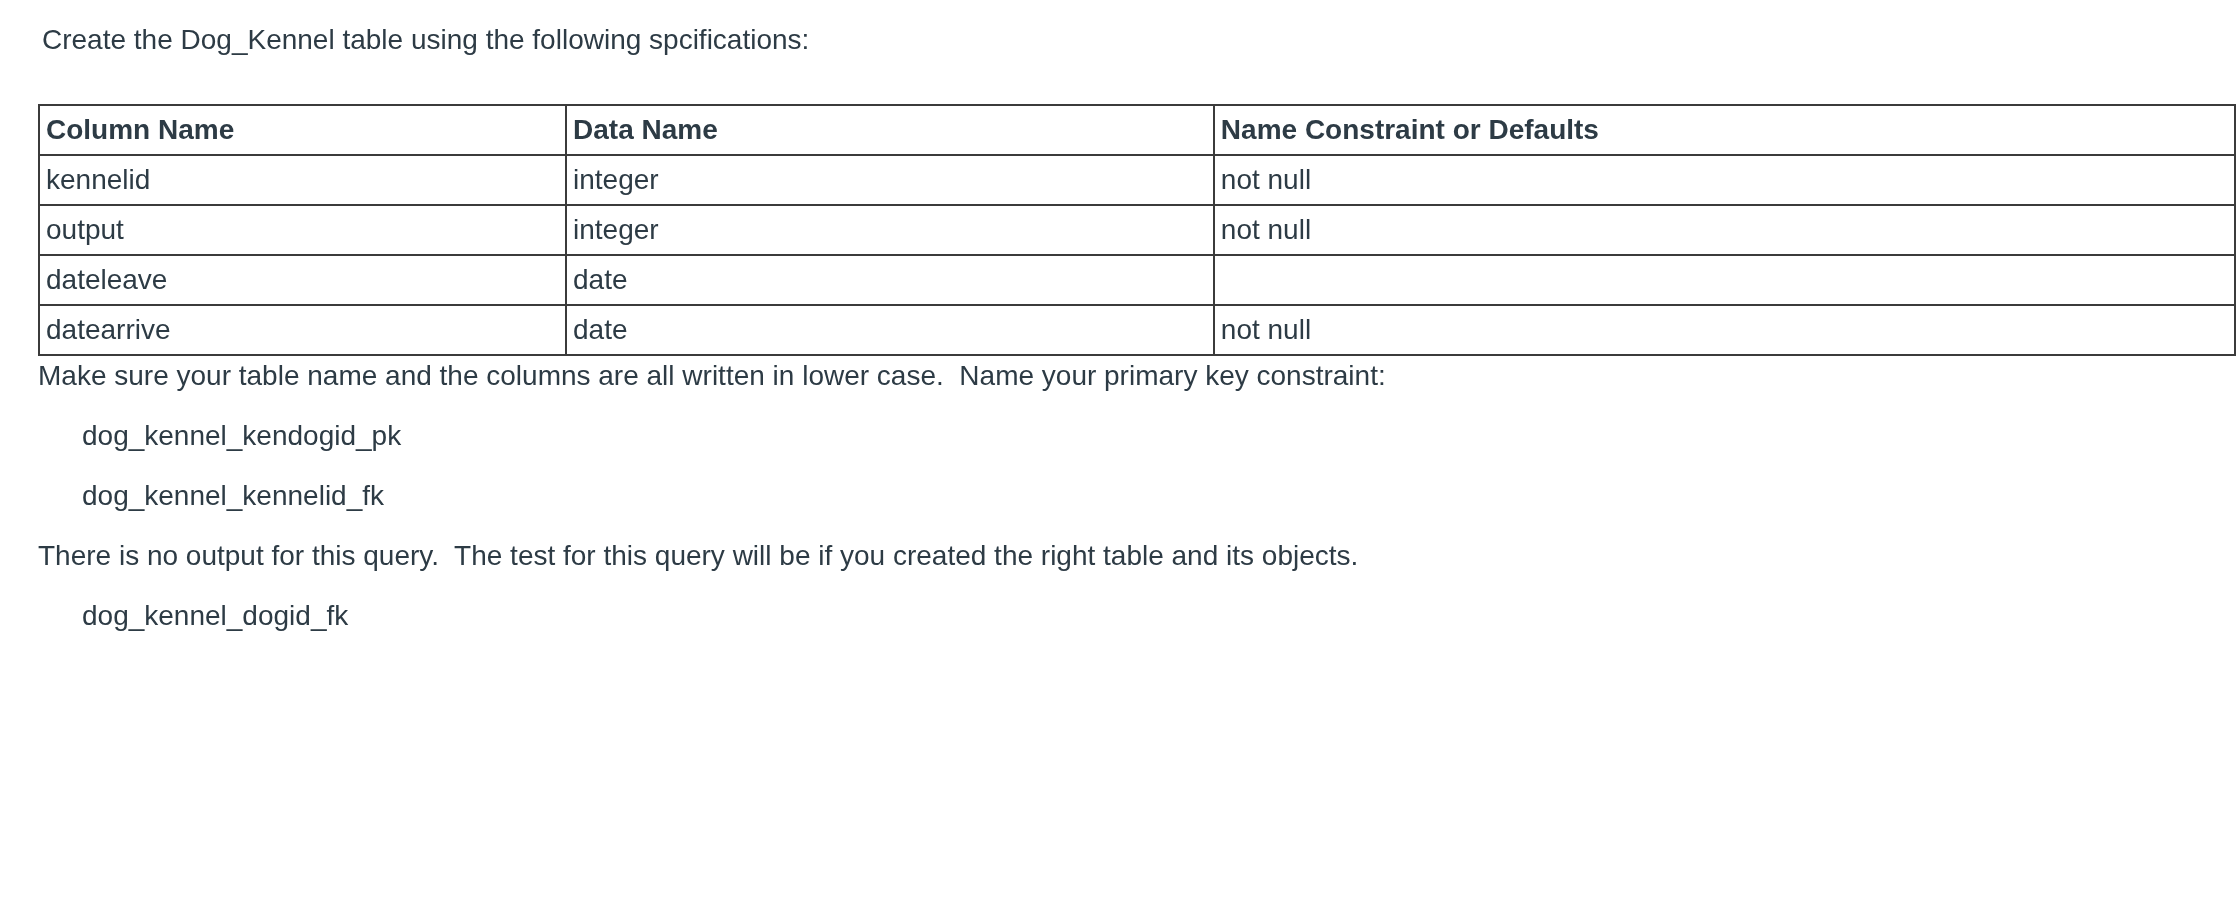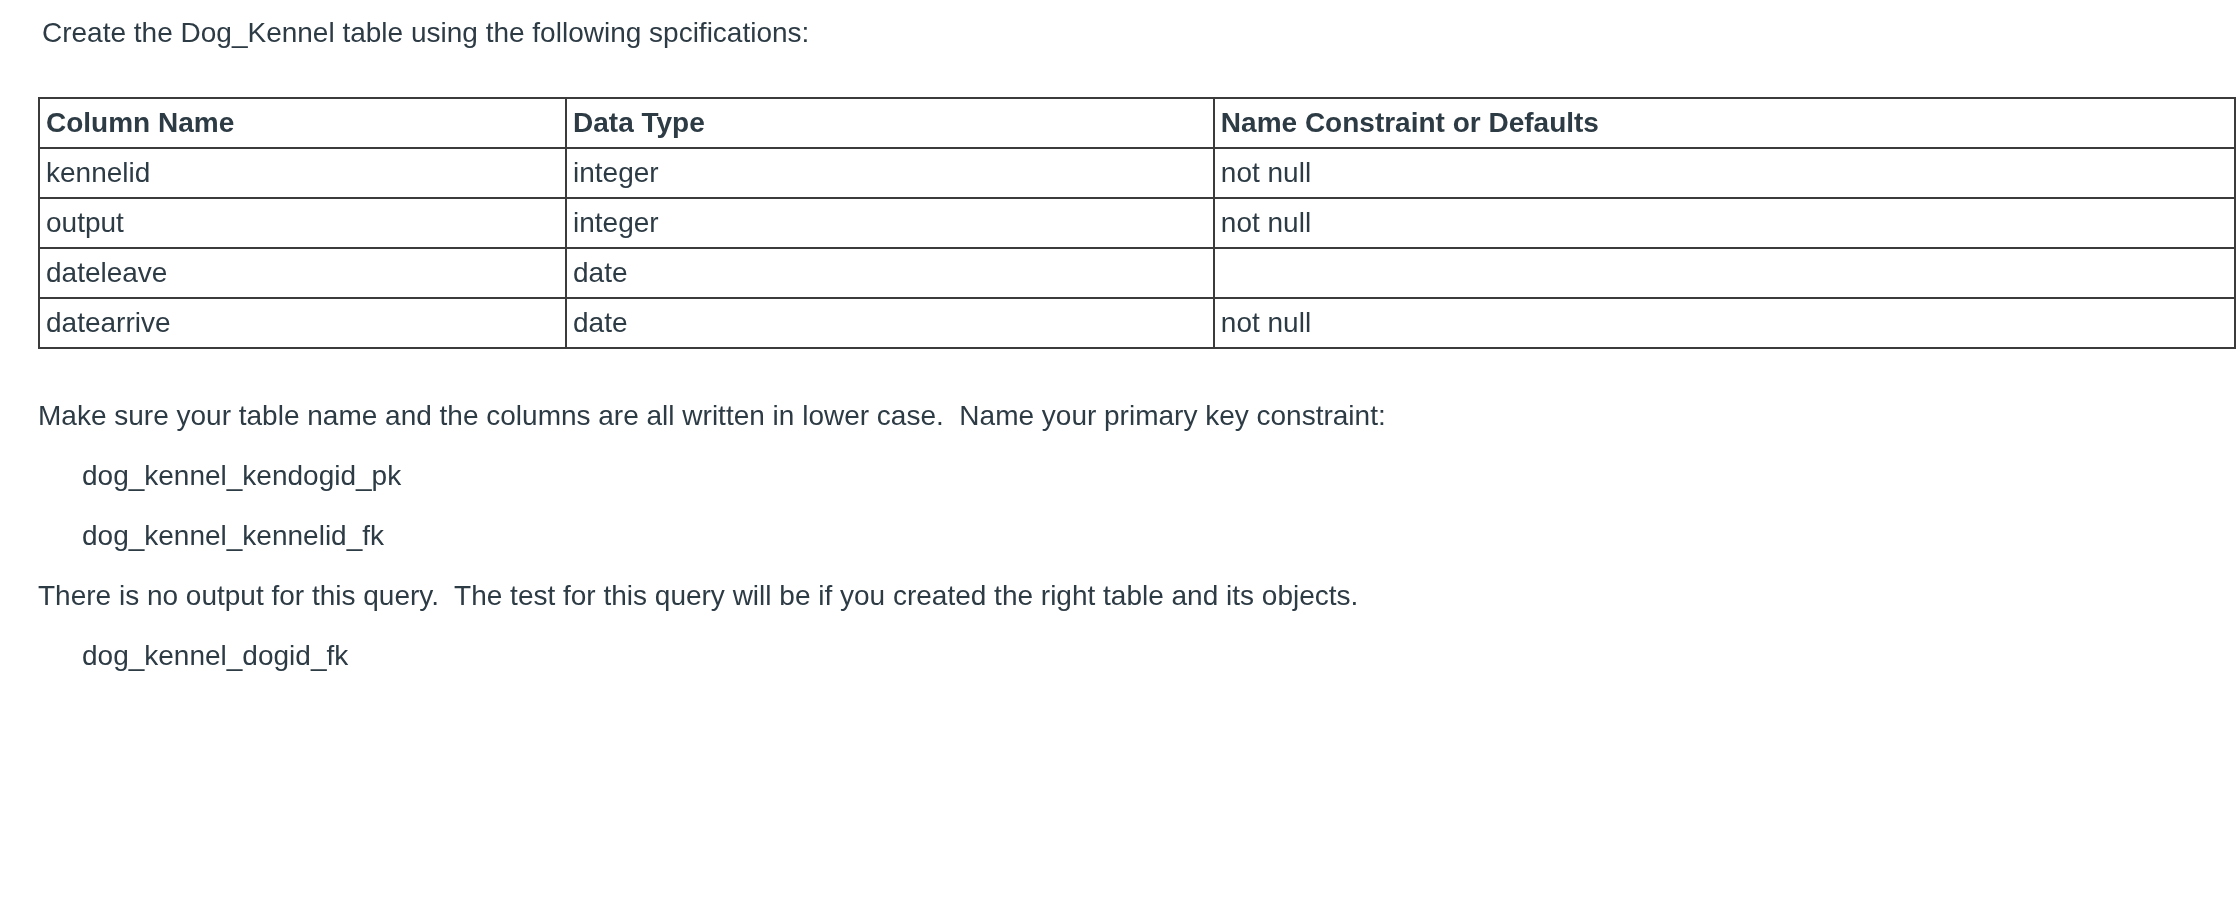--- a/index.html
+++ b/index.html
@@ -9,21 +9,21 @@
     background: #ffffff;
   }
   body {
     width: 2239px;
     height: 914px;
     font-family: "Liberation Sans", sans-serif;
     color: #2d3b45;
     overflow: hidden;
   }
   .doc {
-    padding: 13px 3px 0 38px;
+    padding: 20px 3px 0 38px;
   }
   .para {
     margin: 0;
     font-size: 28px;
     line-height: 40px;
     white-space: pre-wrap;
     font-weight: 400;
   }
   .intro { margin-left: 4px; }
   .spec-table {
@@ -41,41 +41,41 @@
     line-height: 36px;
     text-align: left;
     vertical-align: middle;
     overflow: hidden;
     white-space: nowrap;
   }
   .spec-table th { font-weight: 700; margin-top: 22px; }
   .col-name  { width: 24.0%; }
   .col-type  { width: 29.5%; }
   .col-null  { width: 46.5%; }
-  .after-table { margin-top: 47px; }
+  .after-table { }
   .spaced      { margin-top: 20px; }
   .indent      { margin-left: 44px; }
 </style>
 </head>
 <body>
 
 <div class="doc">
 
   <p class="para intro">Create the Dog_Kennel table using the following spcifications:</p>
 
   <table class="spec-table">
     <colgroup>
       <col class="col-name">
       <col class="col-type">
       <col class="col-null">
     </colgroup>
     <thead>
       <tr>
         <th>Column Name</th>
-        <th>Data Type</th>
+        <th>Data Name</th>
         <th>Name Constraint or Defaults</th>
       </tr>
     </thead>
     <tbody>
       <tr>
         <td>kennelid</td>
         <td>integer</td>
         <td>not null</td>
       </tr>
       <tr>

